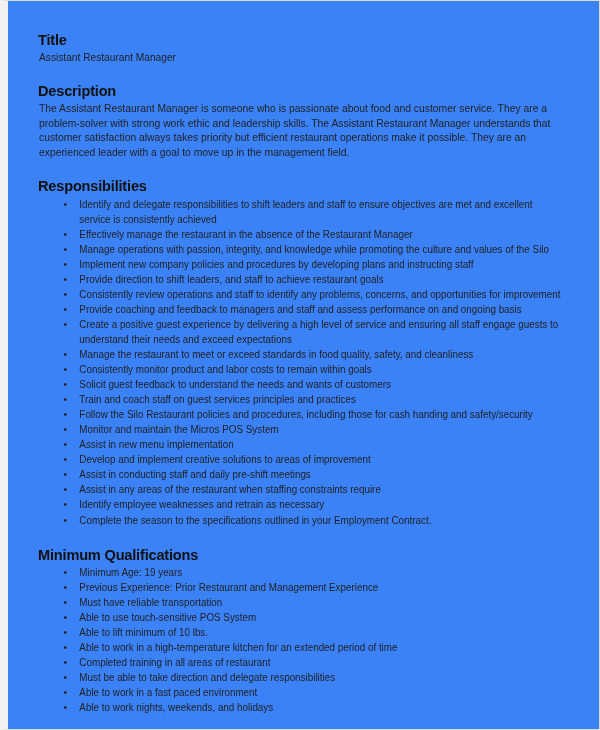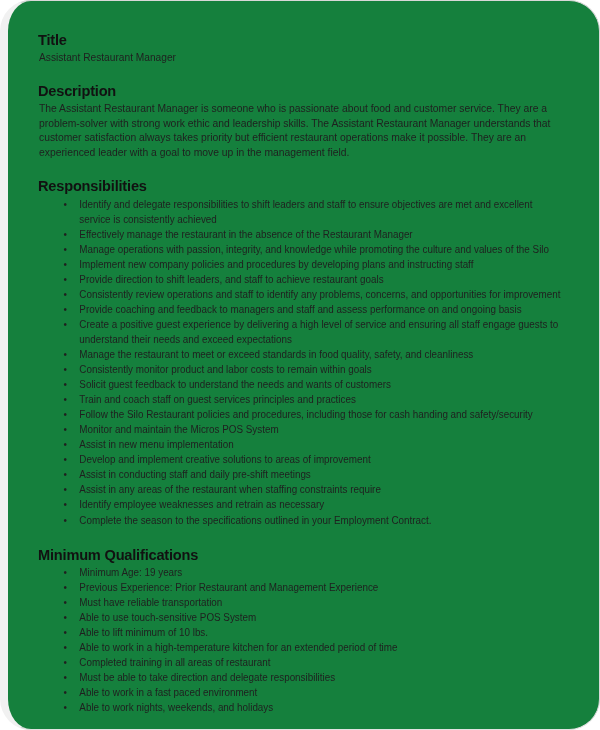--- a/index.html
+++ b/index.html
@@ -15,27 +15,26 @@
     color: #1a1a1a;
     overflow: hidden;
   }
 
   
   #page-sheet {
     position: relative;
     box-sizing: border-box;
     width: 600px;
     height: 730px;
-    background: #15803d;
+    background: #3b82f6;
     border-top: 1px solid #d8d8d8;
     border-right: 1px solid #d8d8d8;
     border-bottom: 1px solid #e2e2e2;
     border-left: 8px solid #f1f1f1;
     padding: 30px 26px 0 30px;
-    border-radius: 31px;
   }
 
   .doc-body {
     position: relative;
   }
 
   h2.section-heading {
     font-family: "Liberation Sans", sans-serif;
     font-weight: bold;
     font-size: 15.5px;

